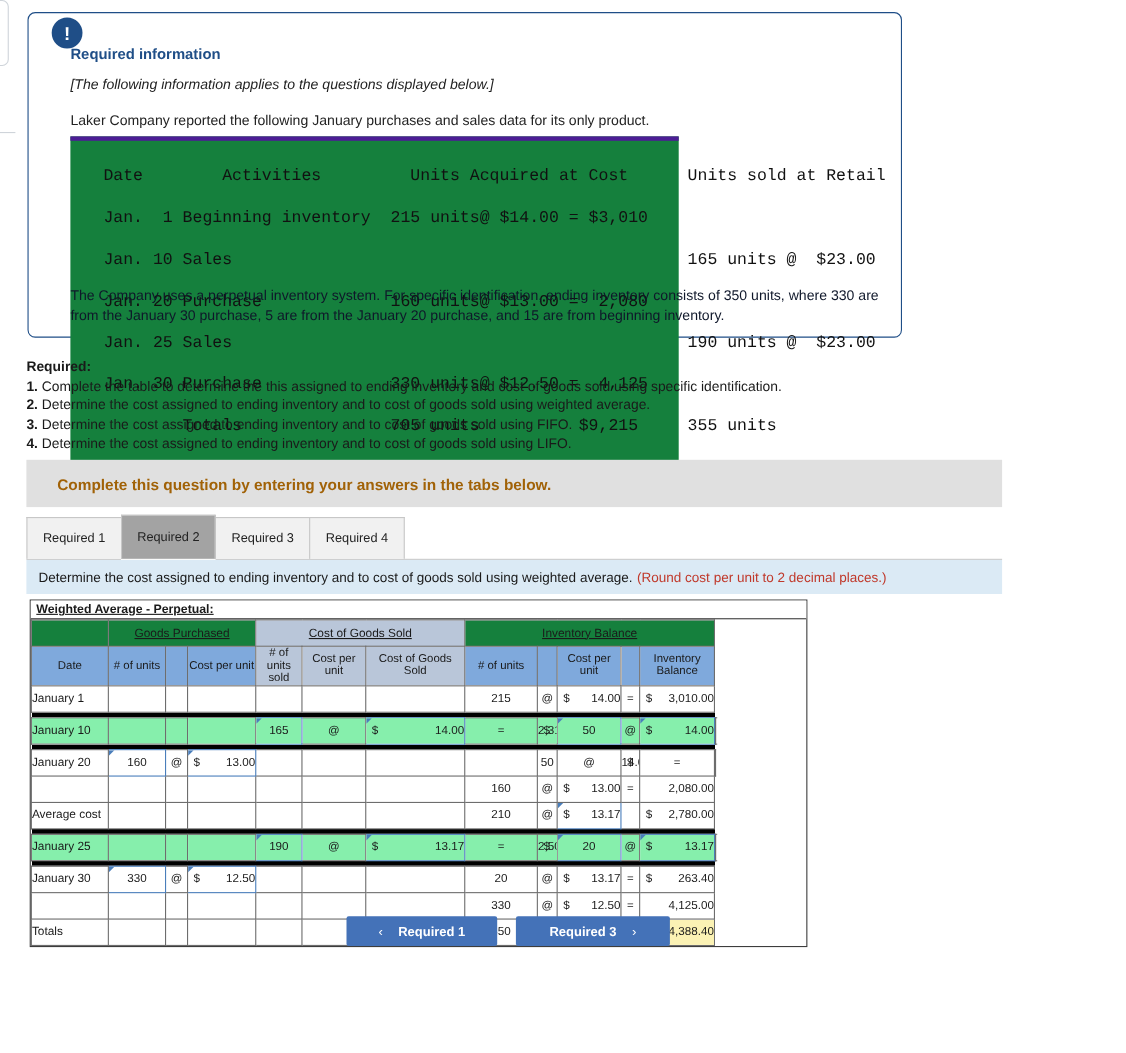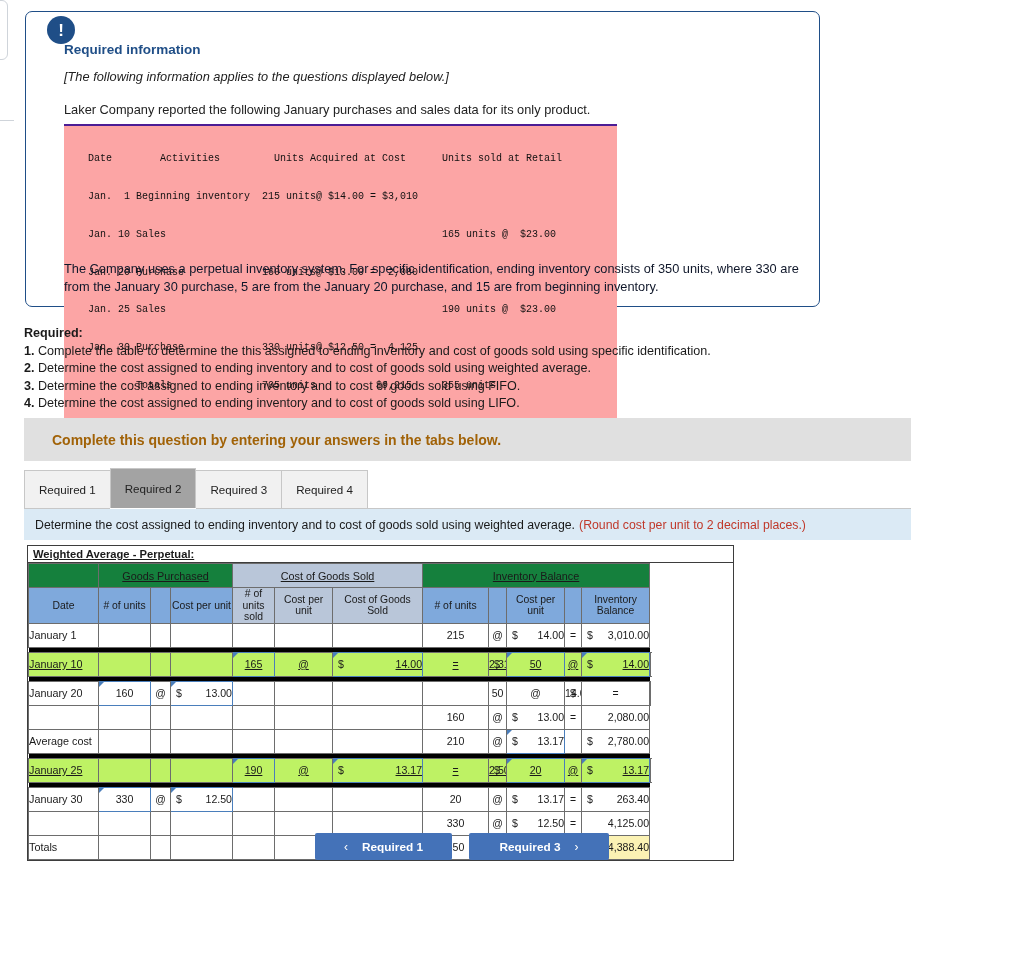--- a/index.html
+++ b/index.html
@@ -51,25 +51,25 @@
     font-size: 12.8px; color: #222;
   }
 
   
   .mono-wrap {
     position: absolute; left: 38px; top: 112px;
     width: 553px;
   }
   .mono-tbl {
     width: 553px;
-    background: #fca5a5;
-    border-top: 2px solid #4c1d95;
+    background: #15803d;
+    border-top: 4px solid #4c1d95;
     border-bottom: 1px solid #c9c9c9;
     font-family: "Liberation Mono", "DejaVu Sans Mono", monospace;
-    font-size: 10px;
+    font-size: 15px;
     line-height: 12.6px;
     padding: 2px 0 2px 0;
     white-space: pre;
     color: #111;
   }
   .mono-tbl .ln { display: block; padding-left: 12px; height: 12.6px; }
   .scroll-h {
     width: 553px; height: 9px; margin-top: 2px;
     background: #c3cada; border: 1px solid #b2bacb;
   }
@@ -182,21 +182,21 @@
 
   td.lbl { text-align: left; padding-left: 5px; font-size: 10.8px; }
   td.num { text-align: center; padding-right: 4px; }
   td.at  { text-align: center; font-size: 10.4px; }
   td.money {
     text-align: right; padding-right: 4px;
     position: relative;
   }
   td.money .ds { position: absolute; left: 5px; }
 
-  tr.shade td { background: #bef264; text-decoration: underline; }
+  tr.shade td { background: #86efac; }
   tr.sep td {
     height: 5px; background: #000; border: none; padding: 0;
   }
   .yellow { background: #fbf2b4 !important; }
 
   
   .inp {
     position: relative;
     border: 1.3px solid #4a7ebb !important;
     background: inherit;

